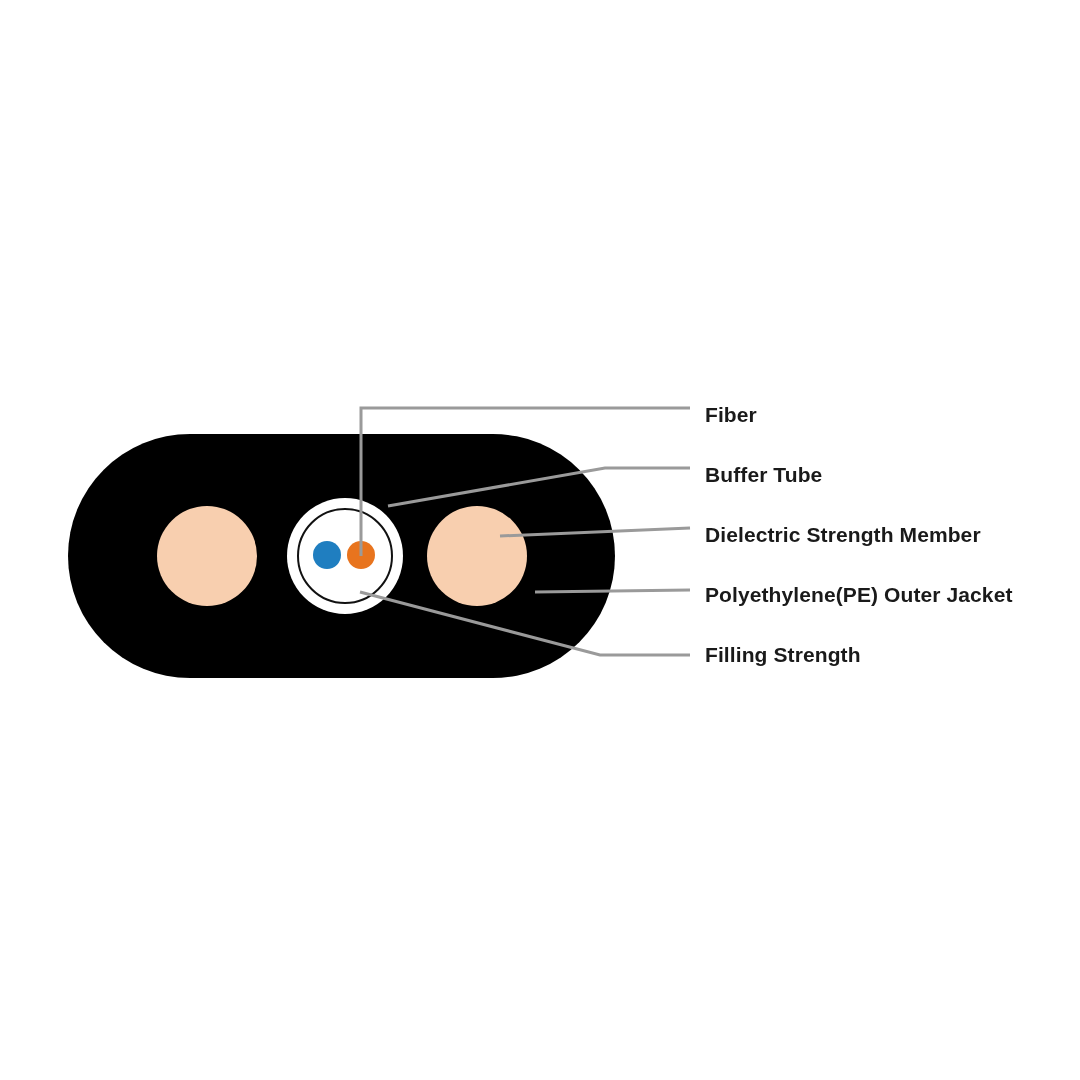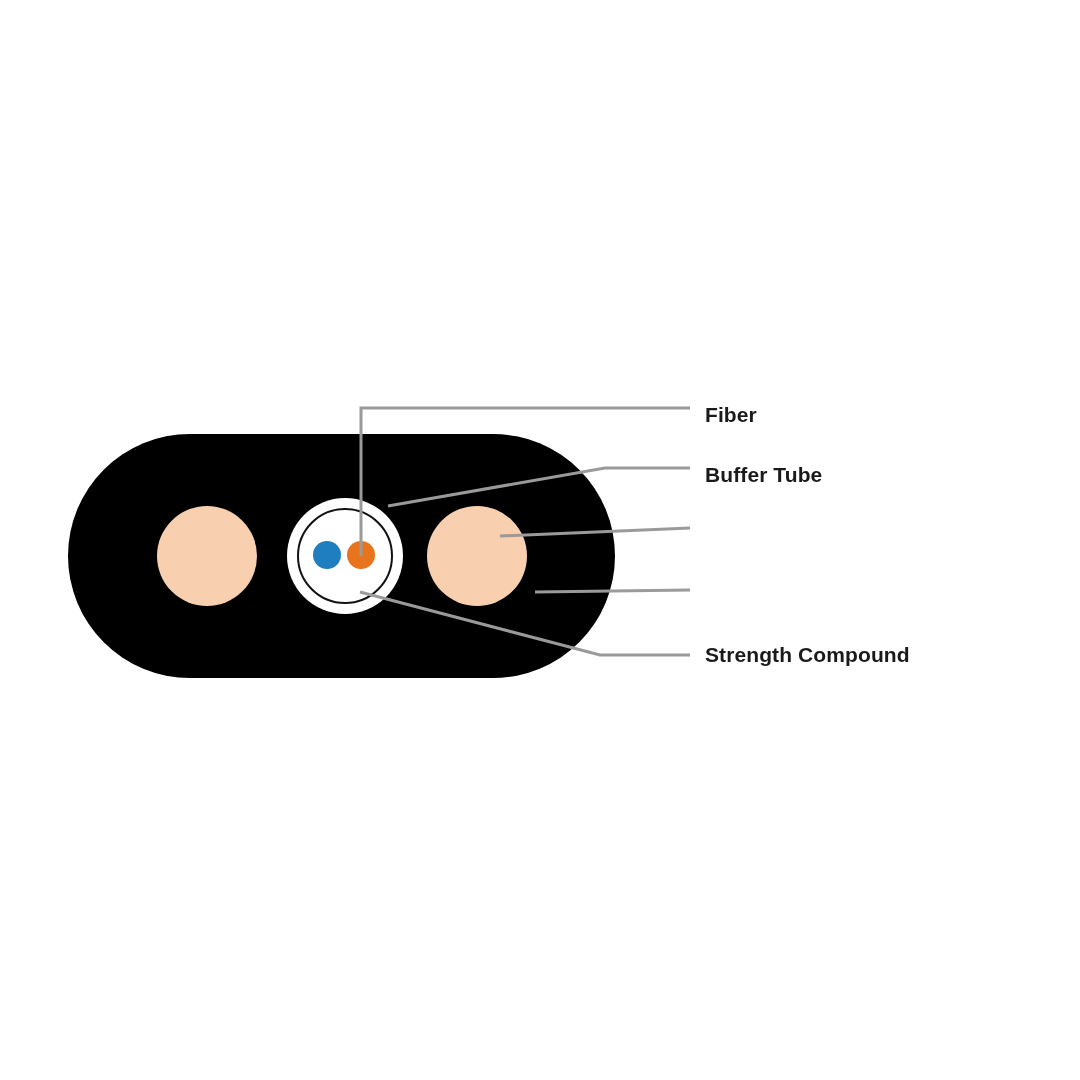--- a/index.html
+++ b/index.html
@@ -66,17 +66,19 @@
       <polyline id="leader-dielectric-strength-member" points="500,536 690,528"></polyline>
       <polyline id="leader-polyethylene-outer-jacket" points="535,592 690,590"></polyline>
       <polyline id="leader-filling-compound" points="360,592 600,655 690,655"></polyline>
     </g>
   </svg>
 
   <div class="callout-label" id="label-fiber" style="left: 705px; top: 414px; color: rgb(26, 26, 26);">Fiber</div>
 
   <div class="callout-label" id="label-buffer-tube" style="left: 705px; top: 474px; color: rgb(26, 26, 26); text-align: center;">Buffer Tube</div>
 
+  <div class="callout-label" id="label-dielectric-strength-member" style="left: 705px; top: 534px; color: rgb(26, 26, 26);">Dielectric Strength Member</div>
 
+  <div class="callout-label" id="label-polyethylene-outer-jacket" style="left: 705px; top: 594px; color: rgb(26, 26, 26);">Polyethylene(PE) Outer Jacket</div>
 
-  <div class="callout-label" id="label-filling-compound" style="left: 705px; top: 654px; color: rgb(26, 26, 26);">Strength Compound</div>
+  <div class="callout-label" id="label-filling-compound" style="left: 705px; top: 654px; color: rgb(26, 26, 26);">Filling Strength</div>
 
 </div>
 
 </body></html>

